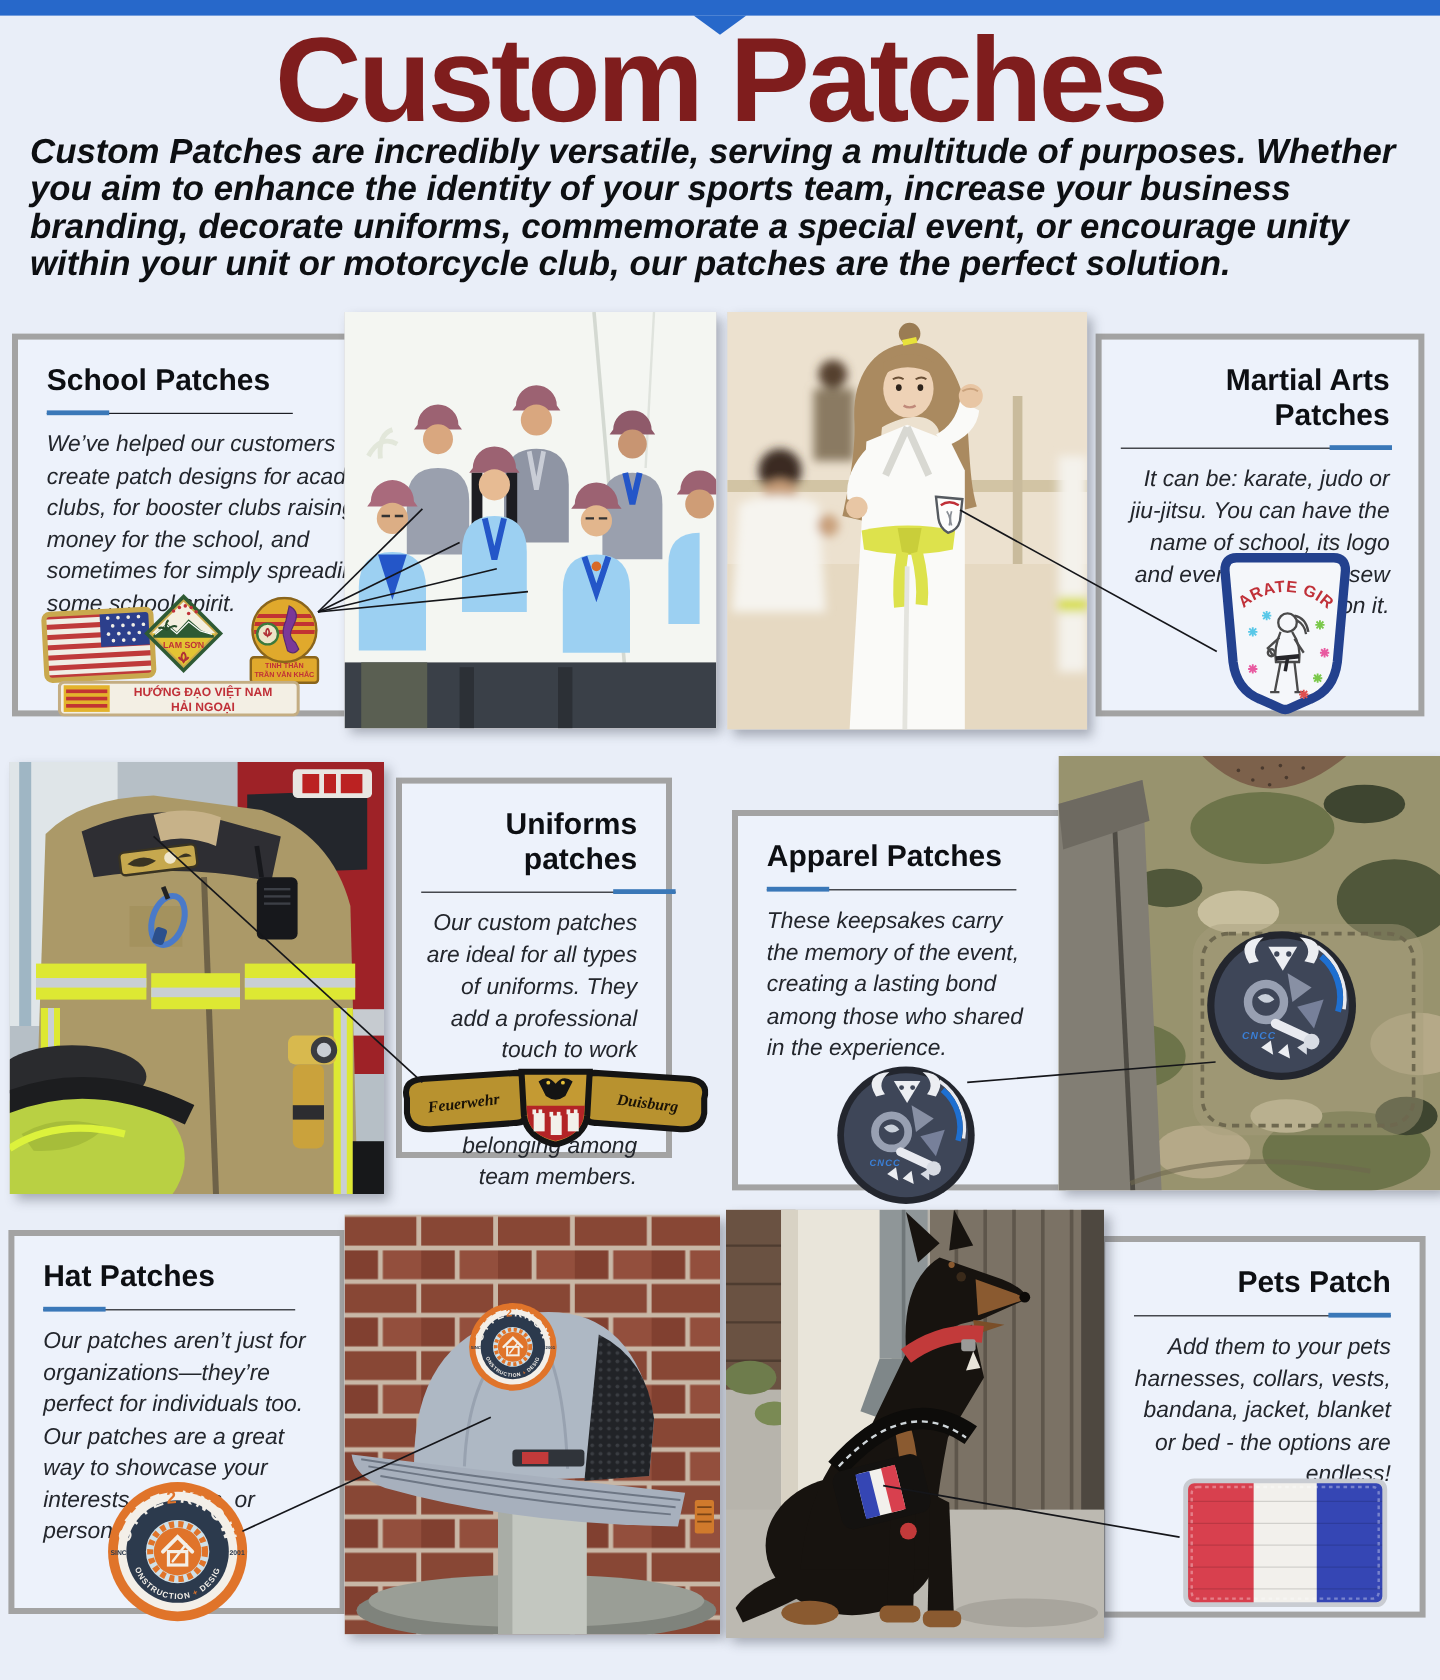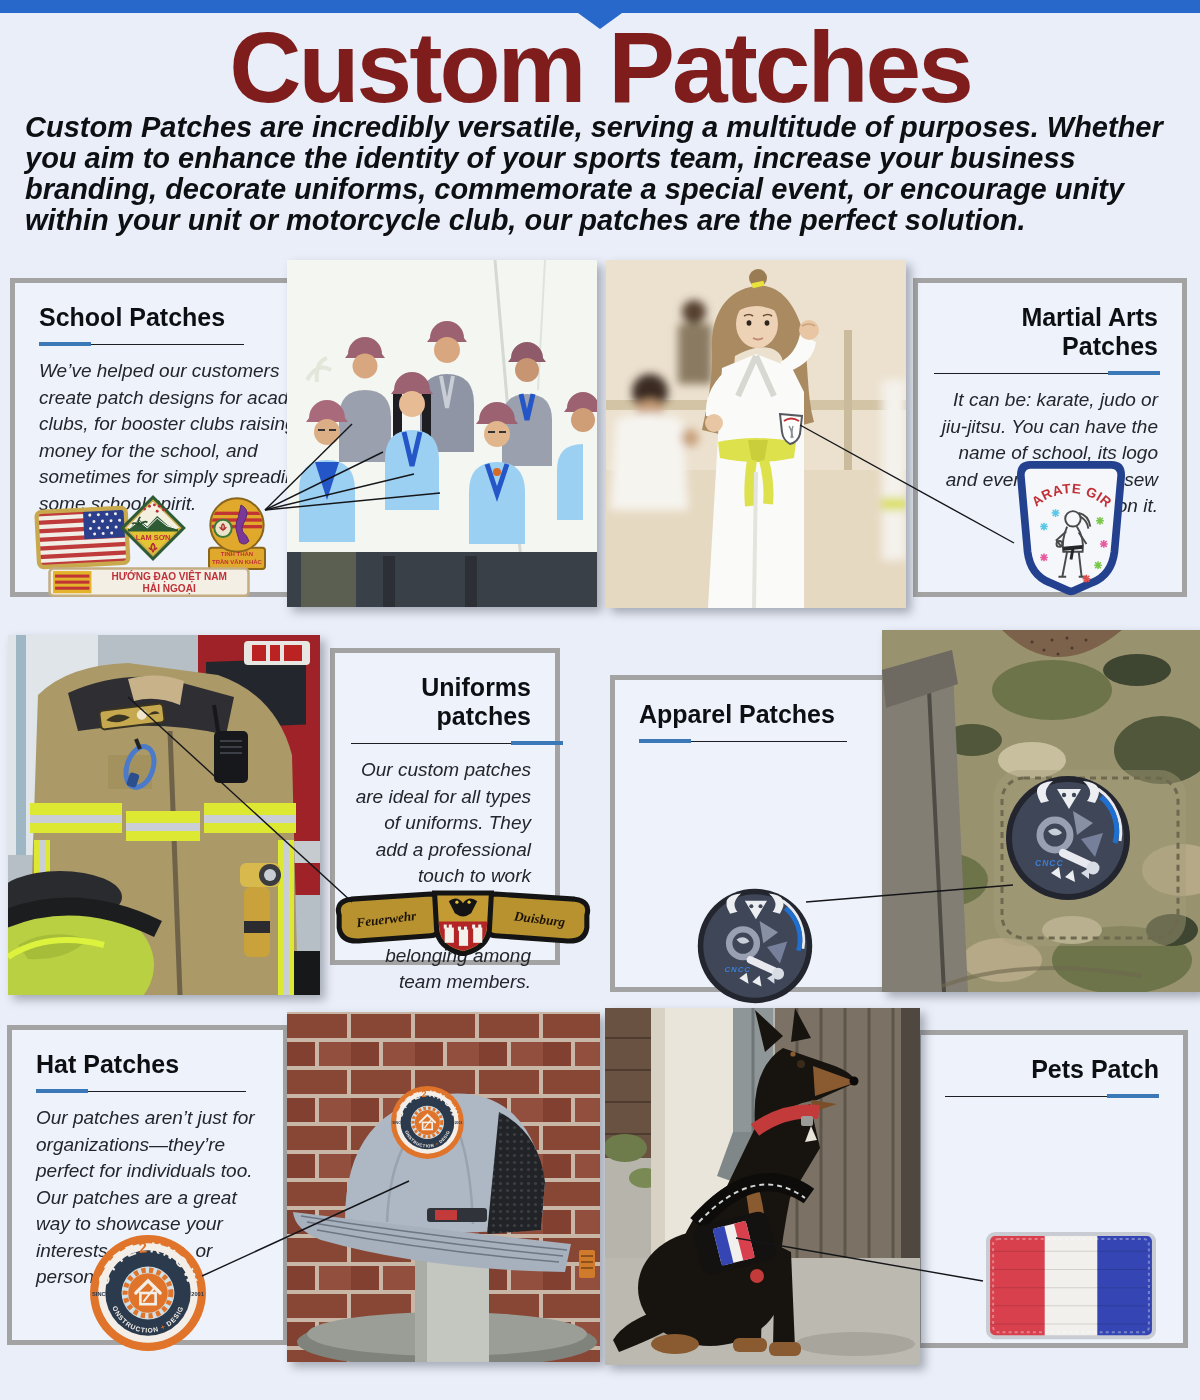--- a/index.html
+++ b/index.html
@@ -473,20 +473,21 @@
       </svg>
     </div>
   </div>
 
   <div class="card left" style="left:610px;top:648px;width:278px;height:317px;margin-top:27px;">
     <h3>Apparel Patches</h3>
     <div class="rule" style="width:208px">
         <div class="line"></div>
         <div class="accent"></div>
       </div>
+    <p>These keepsakes carry the memory of the event, creating a lasting bond among those who shared in the experience.</p>
     <div class="patch" style="left:80px;top:206px;width:120px">
       <svg viewBox="0 0 130 130" width="120">
           <use href="#def-cncc"></use>
         </svg>
     </div>
   </div>
 
   <div class="photo" style="left:882px;top:630px;width:318px;height:362px;">
     <svg viewBox="0 0 318 362" width="318" height="362">
       <rect width="318" height="362" fill="#98936e"></rect>
@@ -650,20 +651,21 @@
       <circle cx="152" cy="268" r="7" fill="#c23a3a"></circle>
     </svg>
   </div>
 
   <div class="card right" style="left:916px;top:1030px;width:272px;height:318px;">
     <h3>Pets Patch</h3>
     <div class="rule" style="width:214px">
         <div class="line"></div>
         <div class="accent"></div>
       </div>
+    <p>Add them to your pets harnesses, collars, vests, bandana, jacket, blanket or bed - the options are endless!</p>
     <div class="patch" style="left:64px;top:196px;width:172px">
       <svg viewBox="0 0 170 108" width="172">
           <use href="#def-flagfr"></use>
         </svg>
     </div>
   </div>
 
   <svg class="overlay" width="1200" height="1400">
     <g stroke="#15161a" stroke-width="1.4">
       <line x1="265" y1="510" x2="352" y2="424"></line>

